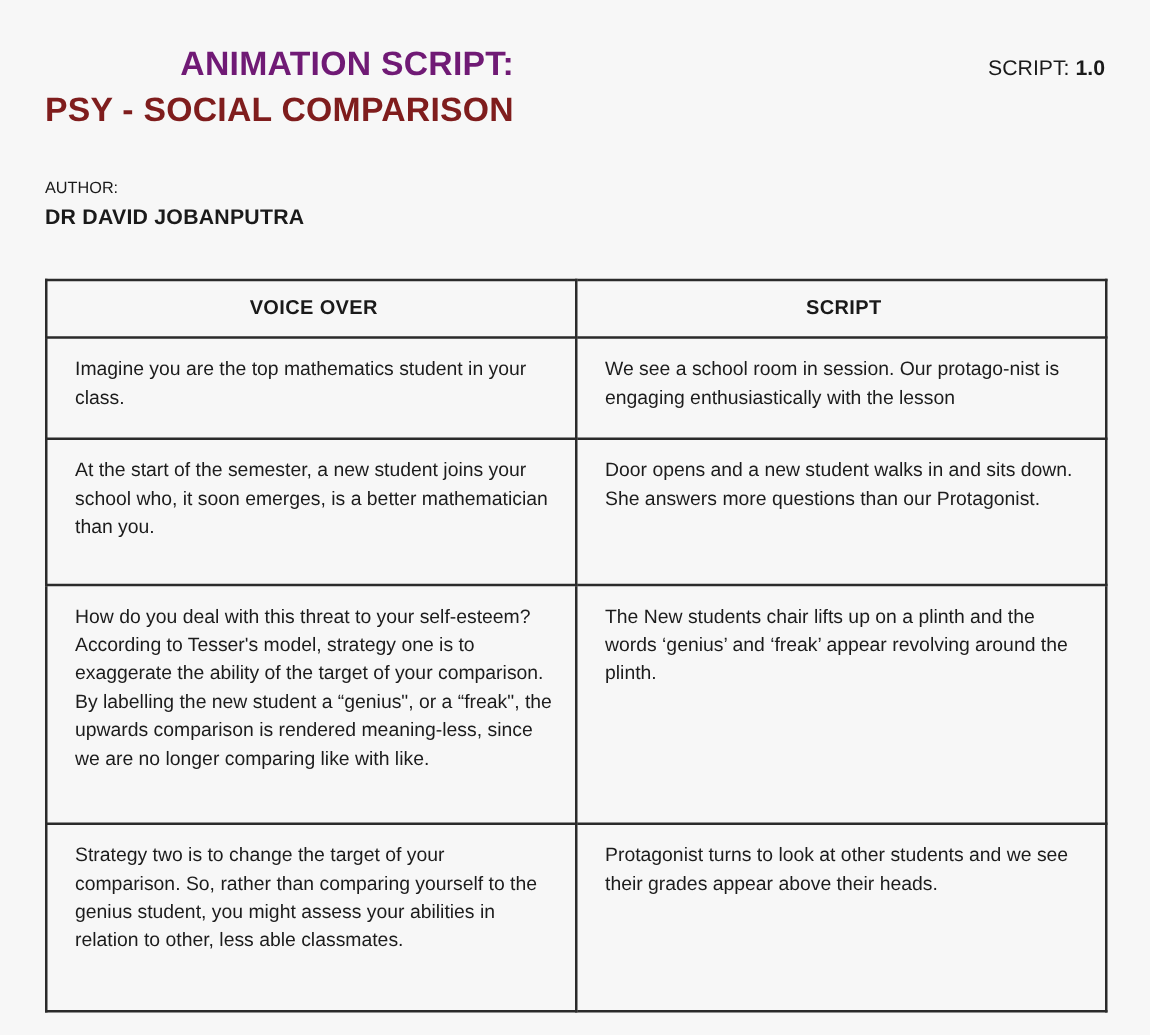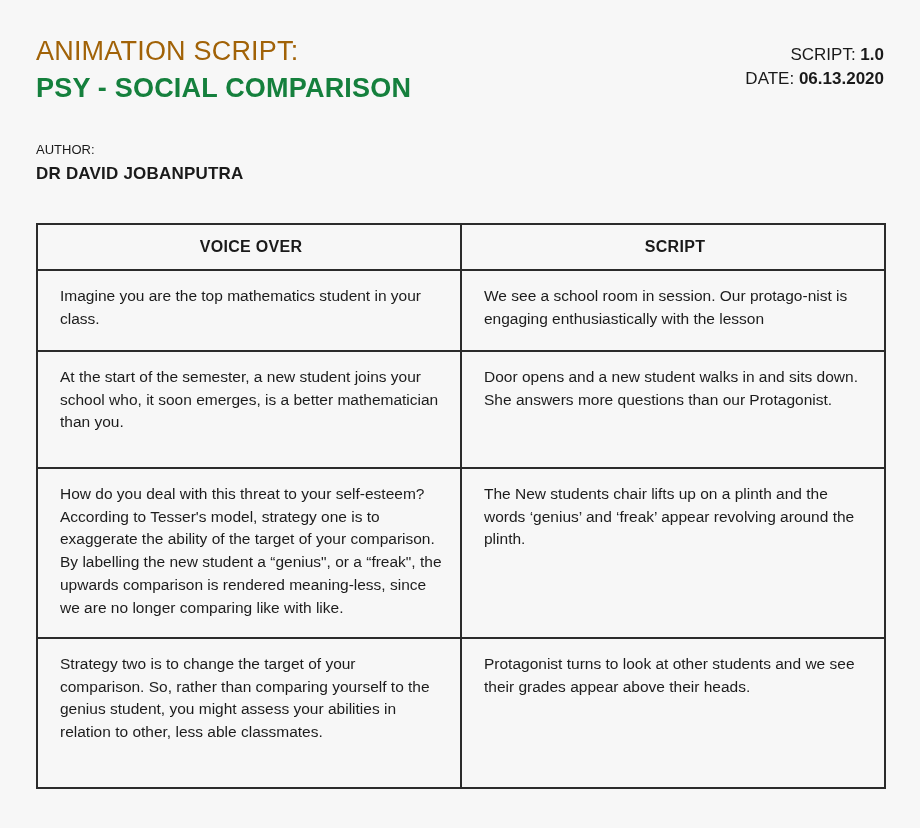--- a/index.html
+++ b/index.html
@@ -24,29 +24,30 @@
   .header {
     display: flex;
     justify-content: space-between;
     align-items: flex-start;
   }
   .title-block {
     line-height: 1.28;
   }
   .title-line1 {
     font-size: 27px;
-    font-weight: 400;
+    font-weight: 700;
     letter-spacing: 0.2px;
-    color: #a16207;
+    color: #701a75;
+    text-align: right;
   }
   .title-line2 {
     font-size: 27px;
     font-weight: bold;
     letter-spacing: 0.2px;
-    color: #15803d;
+    color: #7f1d1d;
     margin-top: 2px;
   }
   .meta-block {
     text-align: right;
     font-size: 17px;
     line-height: 1.42;
     padding-top: 9px;
   }
   .meta-row .meta-label {
     font-weight: 400;
@@ -90,41 +91,37 @@
   .col-vo { width: 424px; }
   .col-act { width: 424px; }
   td.cell {
     font-size: 15.5px;
     line-height: 1.48;
     font-weight: 400;
     color: #1c1c1c;
   }
   tr.row-1 td { height: 81px; }
   tr.row-2 td { height: 117px; }
-  tr.row-3 td { height: 170px; }
+  tr.row-3 td { height: 191px; }
   tr.row-4 td { height: 150px; }
 </style>
 </head>
 <body>
 
 <div class="page">
 
   <div class="header">
     <div class="title-block">
       <div class="title-line1">ANIMATION SCRIPT:</div>
       <div class="title-line2">PSY - SOCIAL COMPARISON</div>
     </div>
     <div class="meta-block">
       <div class="meta-row">
         <span class="meta-label">SCRIPT:</span>
         <span class="meta-value">1.0</span>
-      </div>
-      <div class="meta-row">
-        <span class="meta-label">DATE:</span>
-        <span class="meta-value">06.13.2020</span>
       </div>
     </div>
   </div>
 
   <div class="author-block">
     <div class="author-label">AUTHOR:</div>
     <div class="author-name">DR DAVID JOBANPUTRA</div>
   </div>
 
   <table class="script">

